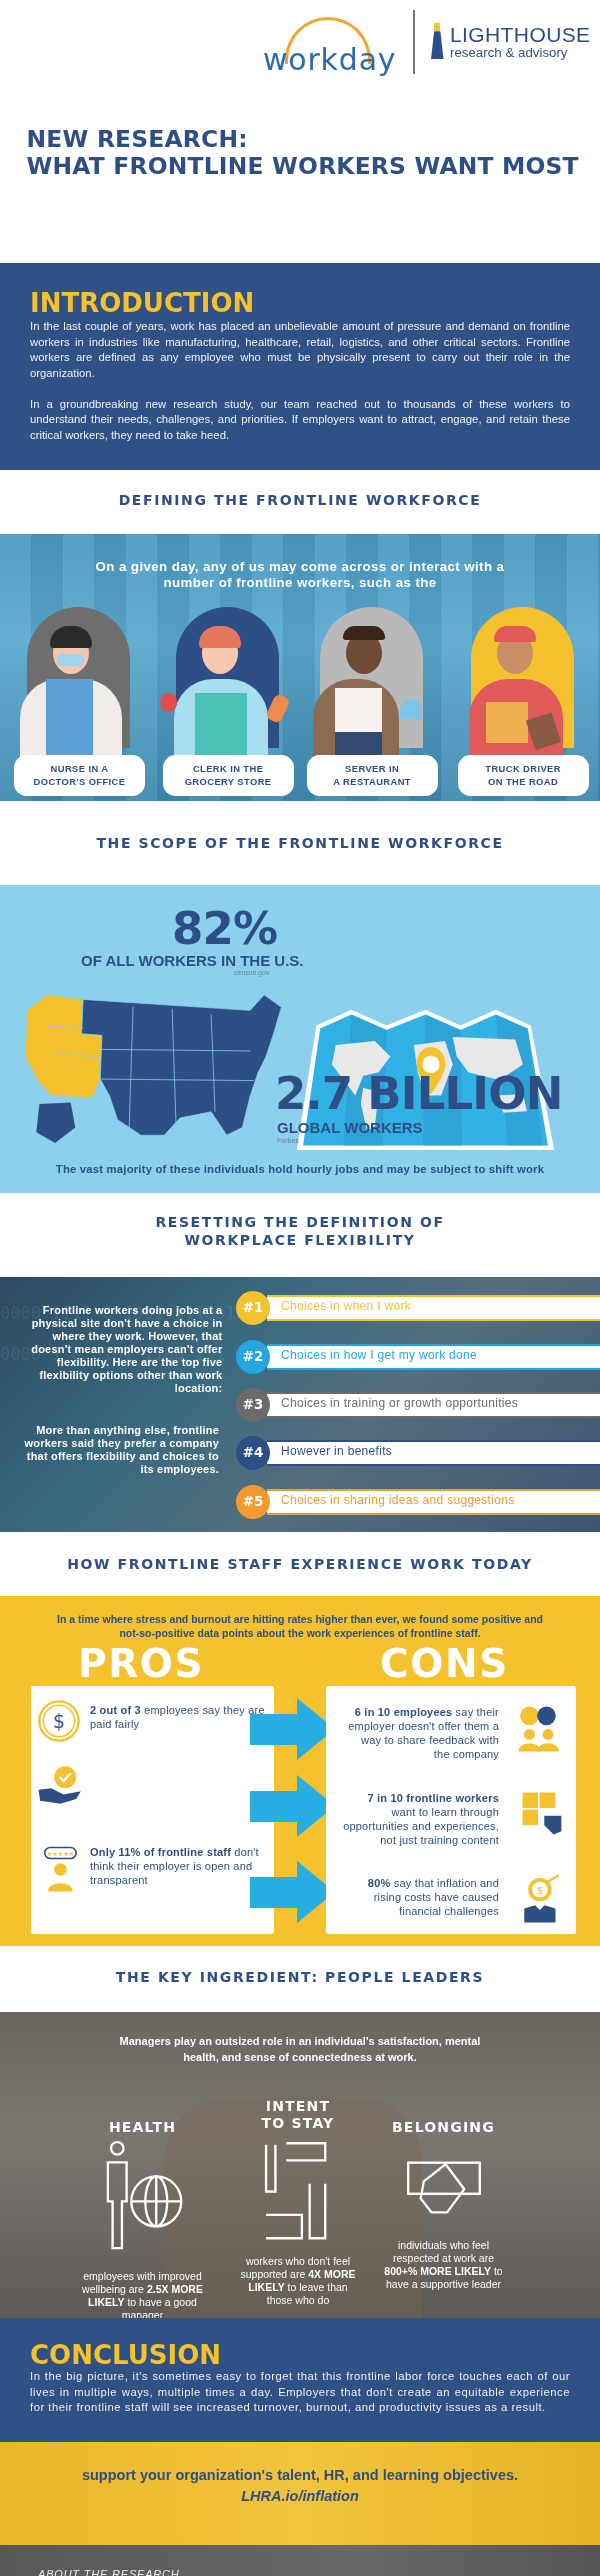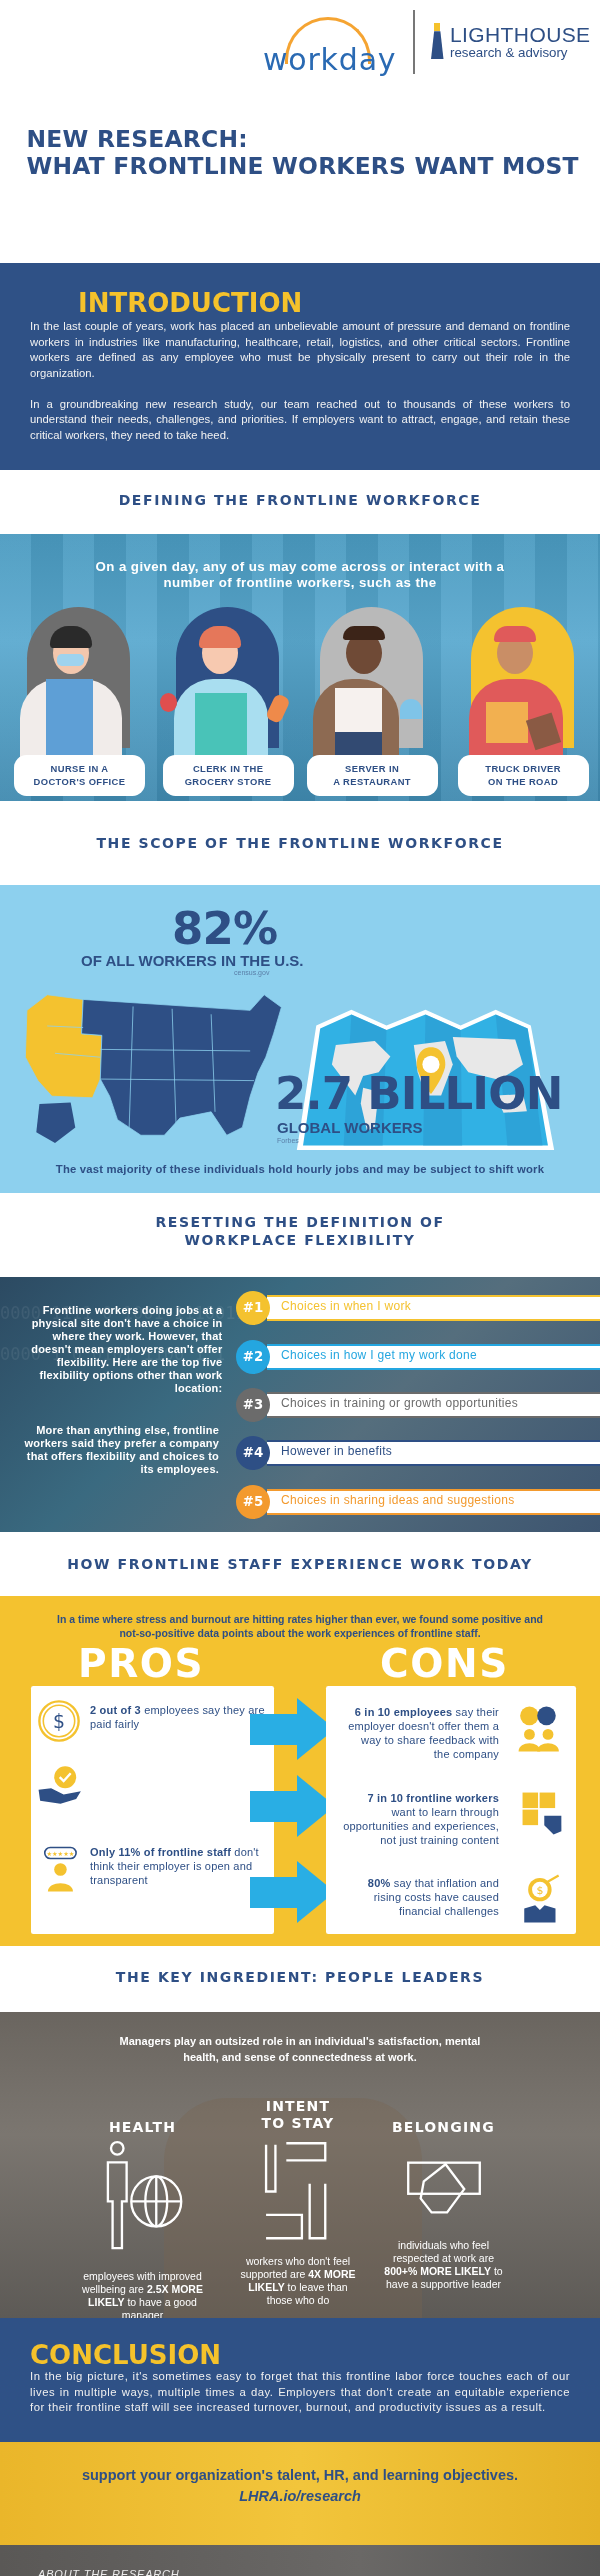--- a/index.html
+++ b/index.html
@@ -17,21 +17,21 @@
   .lh-tower .t1 { position: absolute; left: 3.1px; top: 0; width: 6.3px; height: 7.8px; background: #f5c22b; }
   .lh-tower .t2 { position: absolute; left: 0; top: 7.8px; width: 12.5px; height: 28px; background: #2e4f85; clip-path: polygon(25% 0,75% 0,100% 100%,0 100%); }
   .lh-title { position: absolute; left: 19px; top: 0; font-size: 21px; color: #2e4f85; letter-spacing: 0.4px; }
   .lh-sub { position: absolute; left: 19px; top: 22px; font-size: 13.3px; color: #2e4f85; }
 
   .main-title { padding: 38px 0 0 26.6px; height: 178px; }
   .main-title div { font-size: 23.4px; font-weight: 900; color: #2e4f85; line-height: 26.6px; letter-spacing: 0.2px; font-family: "DejaVu Sans", sans-serif; }
 
   
   .intro { background: #2f5186; height: 207px; padding: 25px 30px 0 30px; margin-top: -3.1px; }
-  .intro h2 { color: #f5c22b; font-size: 26px; font-weight: 700; line-height: 31px; font-family: "DejaVu Sans", sans-serif; margin-left: 48px; }
+  .intro h2 { color: #f5c22b; font-size: 26px; font-weight: 700; line-height: 31px; font-family: "DejaVu Sans", sans-serif; }
   .intro p { color: #f2f2f2; font-size: 11.3px; line-height: 15.6px; text-align: justify; }
   .intro p + p { margin-top: 15.6px; }
 
   .section-title { text-align: center; font-size: 14px; font-weight: 900; letter-spacing: 1.6px; color: #2e4f85; font-family: "DejaVu Sans", sans-serif; }
 
   
   .def-title-wrap { height: 64px; padding-top: 22px; }
   .defining { height: 267px; position: relative; background: linear-gradient(180deg,#4a9ac0 0%,#5aa9cf 40%,#3f89af 100%); overflow: hidden; }
   .defining .overlay { position: absolute; inset: 0; background: repeating-linear-gradient(90deg, rgba(255,255,255,0.06) 0 31px, rgba(0,0,0,0.05) 31px 63px); }
   .defining .lead { position: relative; text-align: center; color: #fff; font-size: 13.3px; font-weight: 700; line-height: 16.4px; padding-top: 25px; letter-spacing: 0.4px; }
@@ -390,21 +390,21 @@
     </div>
   </div>
 
   <div class="conclusion">
     <h2>CONCLUSION</h2>
     <p>In the big picture, it's sometimes easy to forget that this frontline labor force touches each of our lives in multiple ways, multiple times a day. Employers that don't create an equitable experience for their frontline staff will see increased turnover, burnout, and productivity issues as a result.</p>
   </div>
 
   <div class="cta">
     <div class="c1">support your organization's talent, HR, and learning objectives.</div>
-    <div class="c2">LHRA.io/research</div>
+    <div class="c2">LHRA.io/inflation</div>
   </div>
 
   <div class="about">
     <div class="ah">ABOUT THE RESEARCH</div>
 
   </div>
 </div>
 
 
 </body></html>

